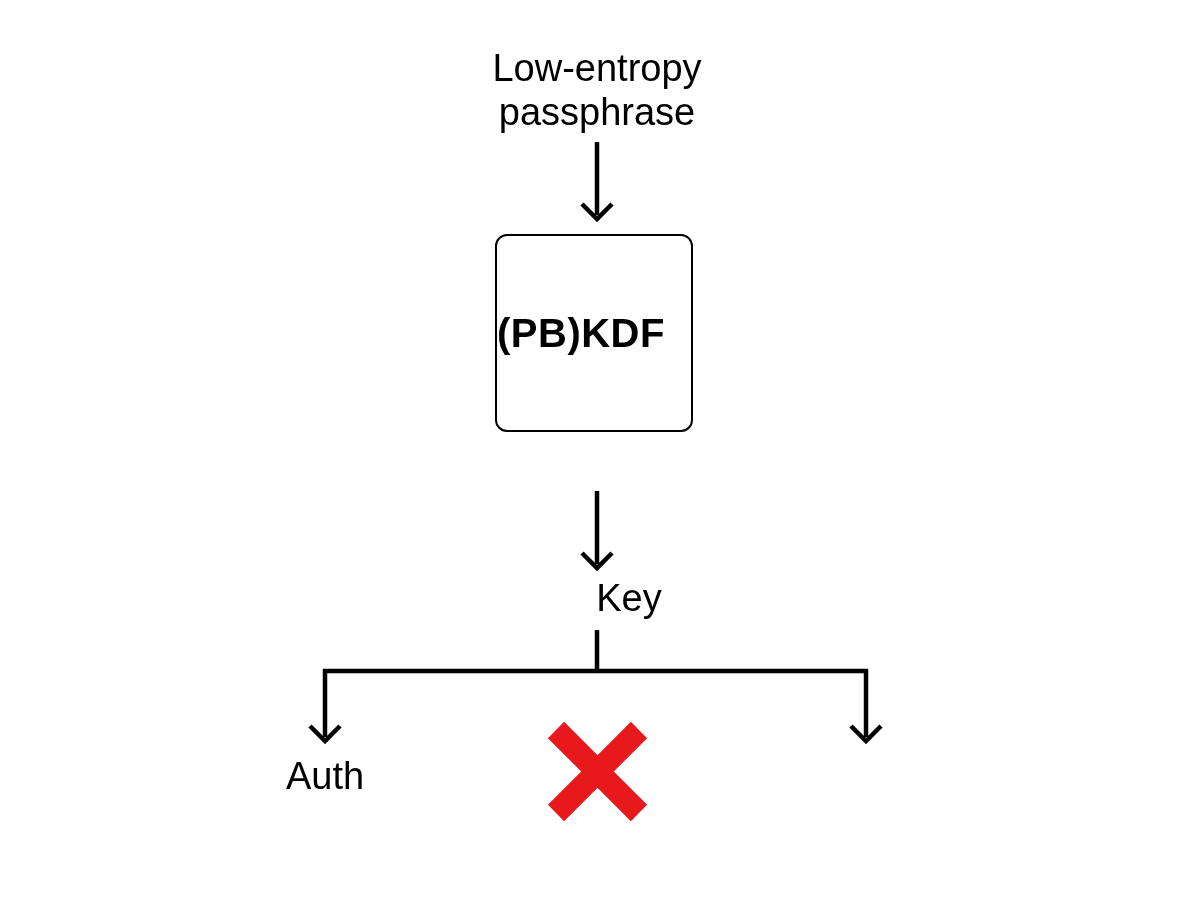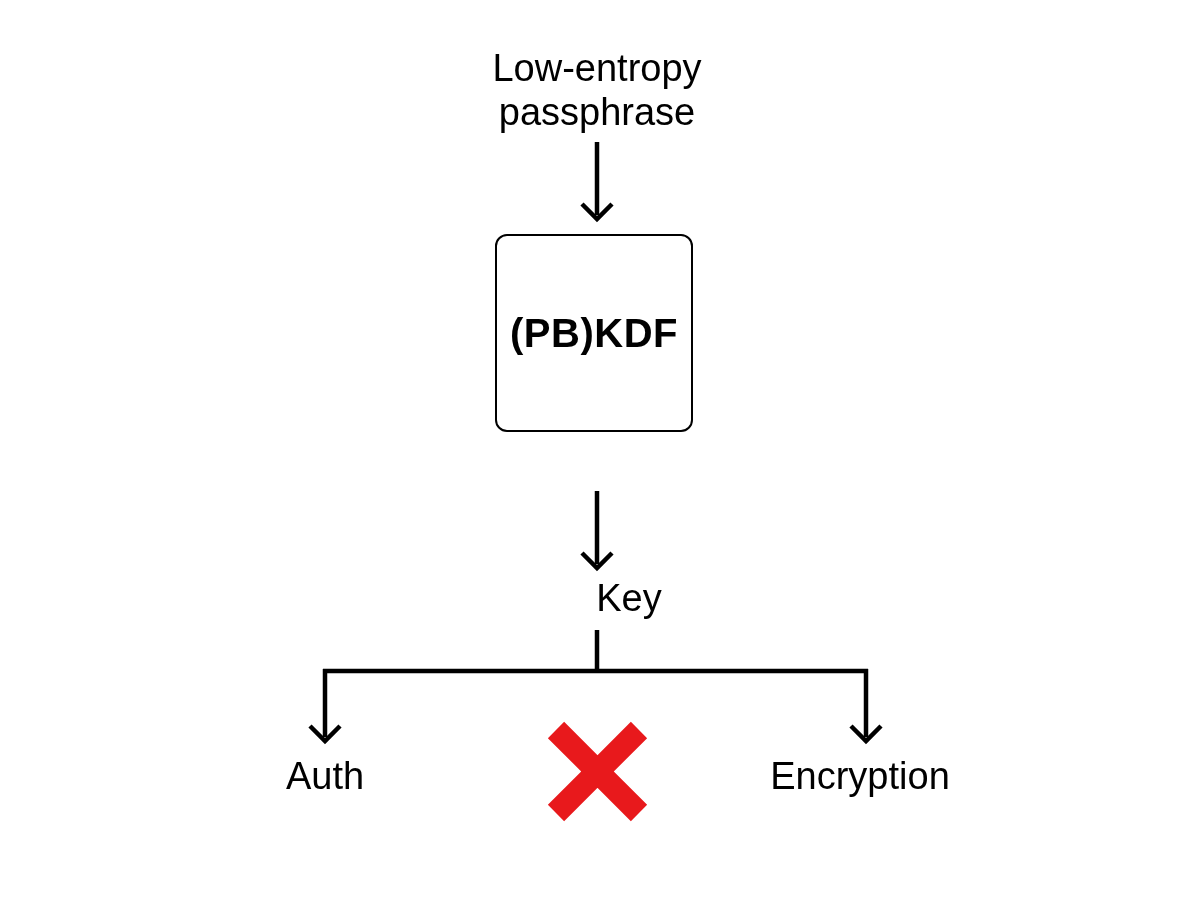--- a/index.html
+++ b/index.html
@@ -48,21 +48,21 @@
     left: 495px;
     top: 234px;
     width: 198px;
     height: 198px;
     box-sizing: border-box;
     border: 2.5px solid #000000;
     border-radius: 12px;
     background: #ffffff;
     display: flex;
     align-items: center;
-    justify-content: center;
+    justify-content: flex-start;
   }
   .kdf-box-label {
     font-size: 40px;
     font-weight: 700;
     letter-spacing: 0.5px;
   }
 </style>
 </head>
 <body>
 
@@ -93,15 +93,14 @@
 
   <div class="kdf-box">
     <span class="kdf-box-label">(PB)KDF</span>
   </div>
 
 
   <div class="label" style="left:597px; top:576px;margin-left:32px;">Key</div>
 
   <div class="label" style="left:325px; top:754px;">Auth</div>
 
-  <div class="label" style="left:860px; top:754px;">Encryption</div>
 
 </div>
 
 </body></html>

